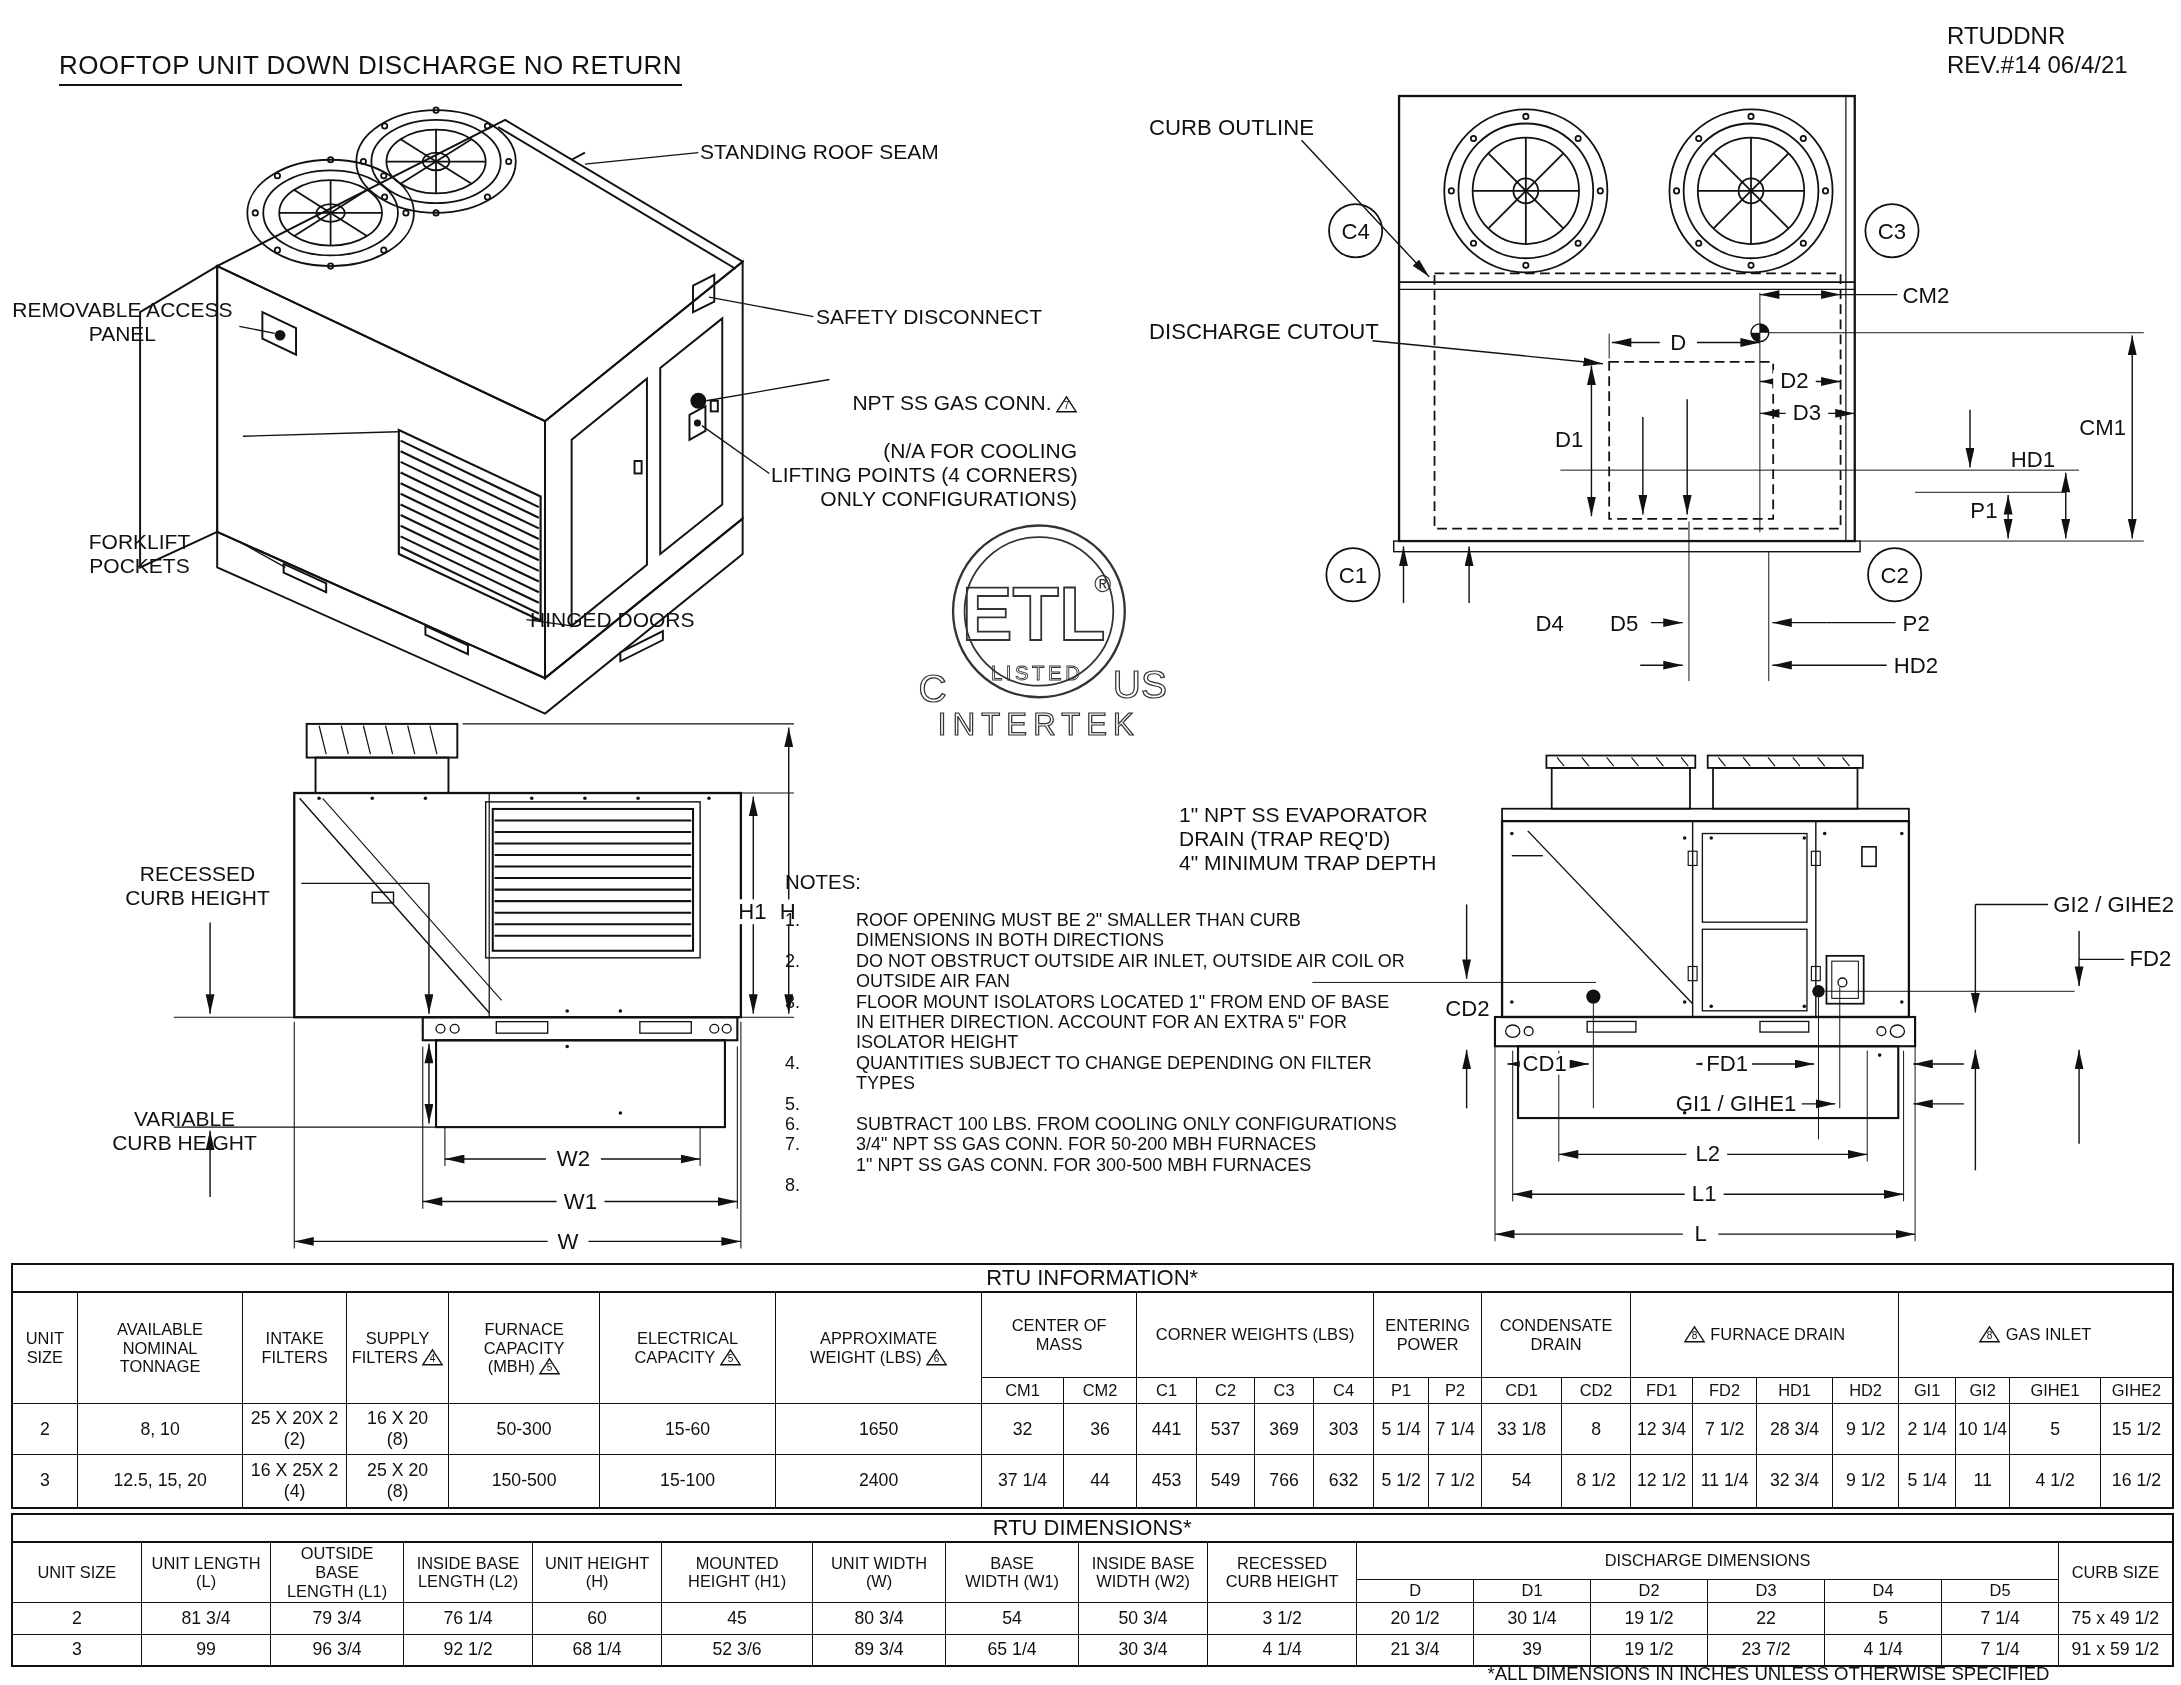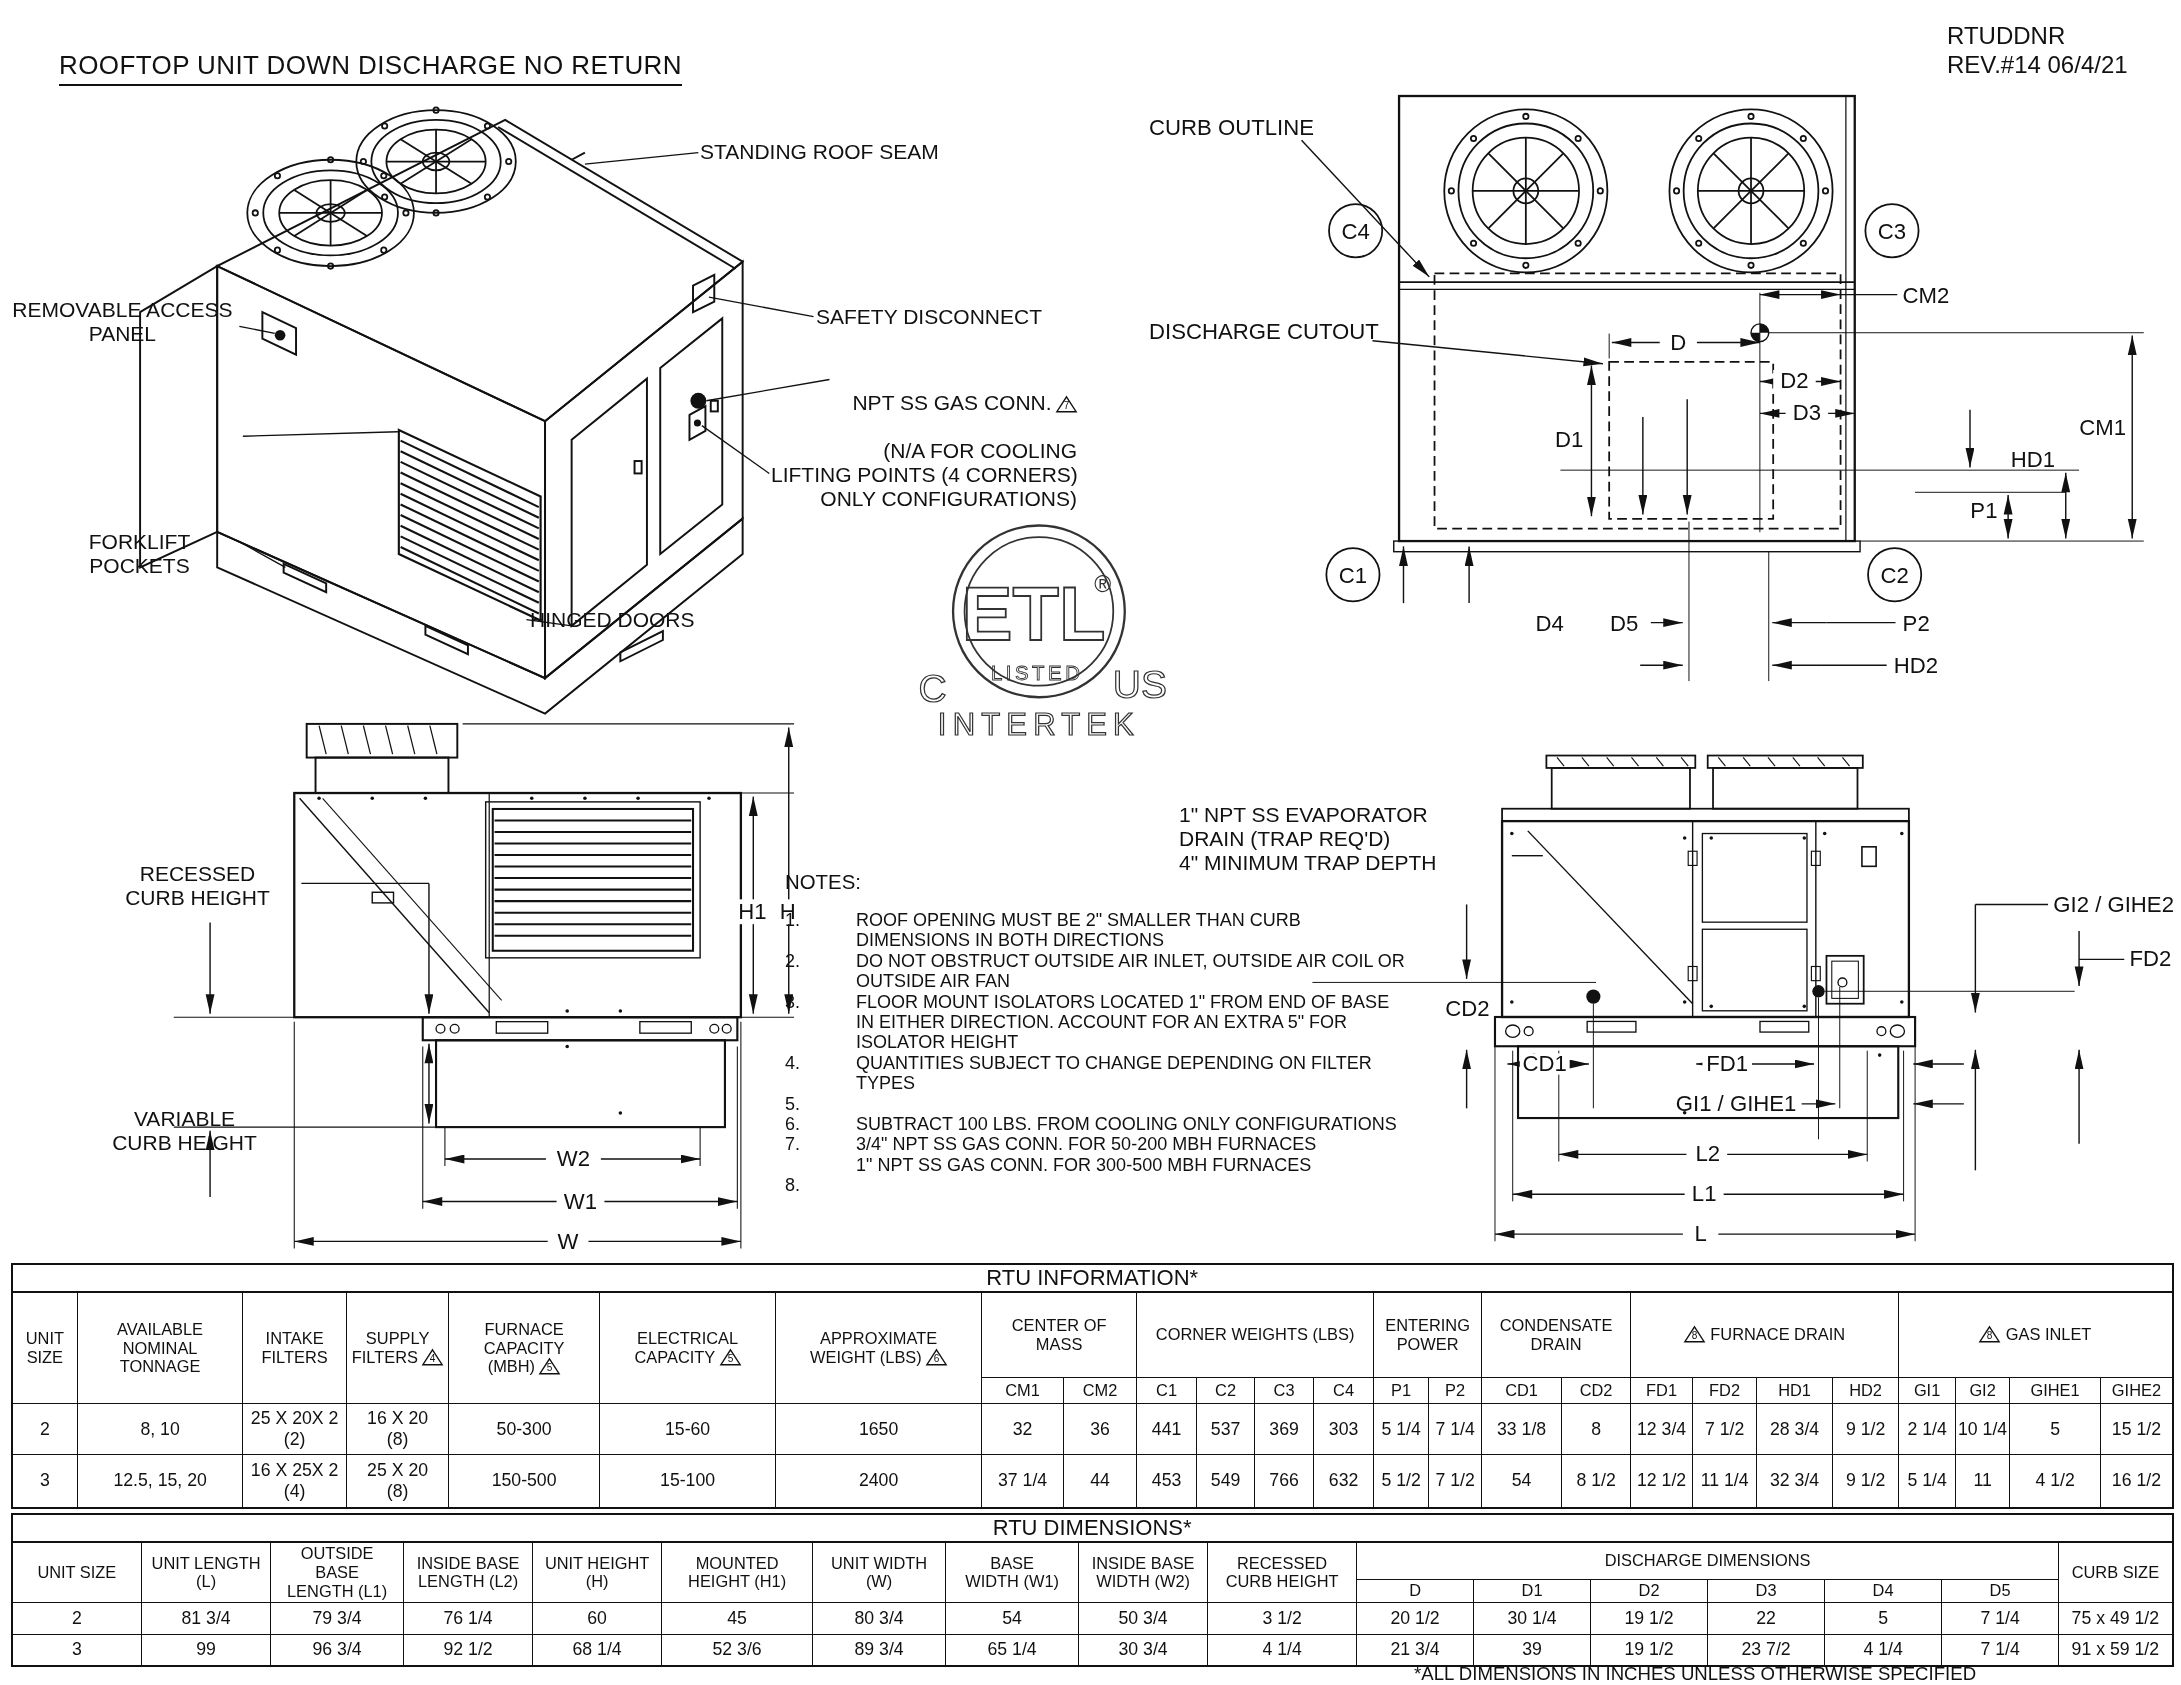--- a/index.html
+++ b/index.html
@@ -19,21 +19,21 @@
   .note-row .t{white-space:pre-line}
   .tri{display:inline-block;width:21px;height:18.6px;vertical-align:-3.5px;margin-left:4.4px}
   .tri svg{width:21px;height:18.6px;overflow:visible}
   .tri polygon{fill:none;stroke:#111;stroke-width:1.6}
   .tri text{font-size:11.5px}
   .tblwrap{position:absolute;left:10.6px;width:2160px}
   table{width:100%;border-collapse:collapse;table-layout:fixed;border:2.7px solid #111}
   td{border:1.3px solid #111;text-align:center;vertical-align:middle;white-space:pre-line;font-size:17.7px;padding:0;color:#111}
   tr.tt td{font-size:22px;border-bottom:2.3px solid #111}
   tr.gh td, tr.sh td{font-size:16.4px;line-height:18.6px}
-  .foot{position:absolute;left:1414px;top:1663px;width:709px;font-size:18.6px}
+  .foot{position:absolute;left:1414px;top:1663px;width:709px;text-align:center;font-size:18.6px}
 </style>
 </head>
 <body>
 
 <div id="root">
 
 <svg width="0" height="0">
   <defs>
     <marker id="ae" markerUnits="userSpaceOnUse" markerWidth="24" markerHeight="12" refX="22" refY="5" orient="auto">
           <path d="M0,0 L22,5 L0,10 Z" fill="#111"></path>

